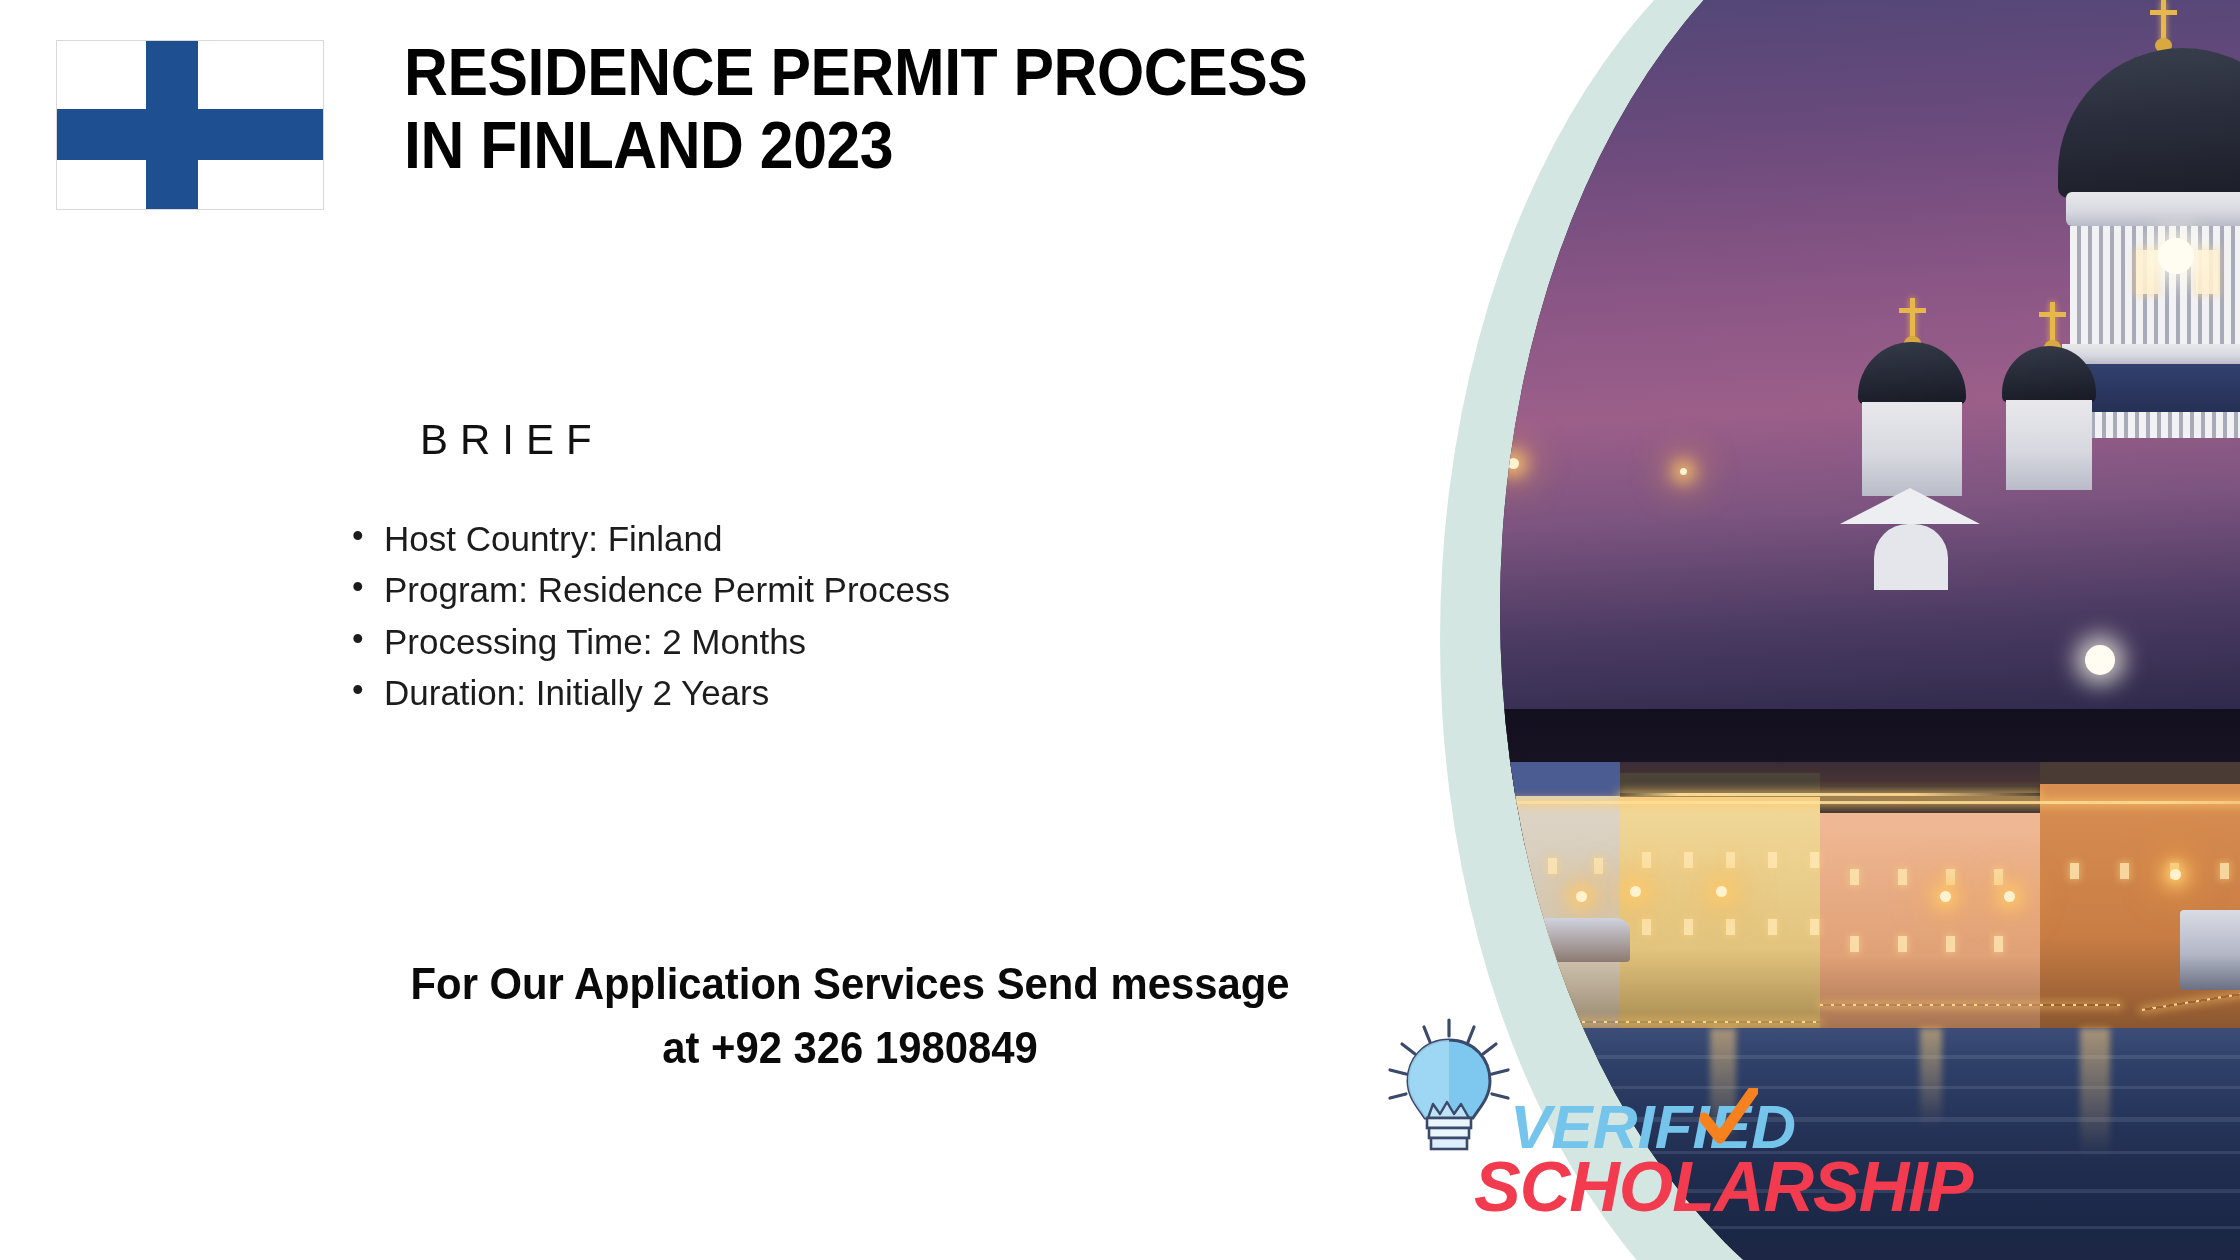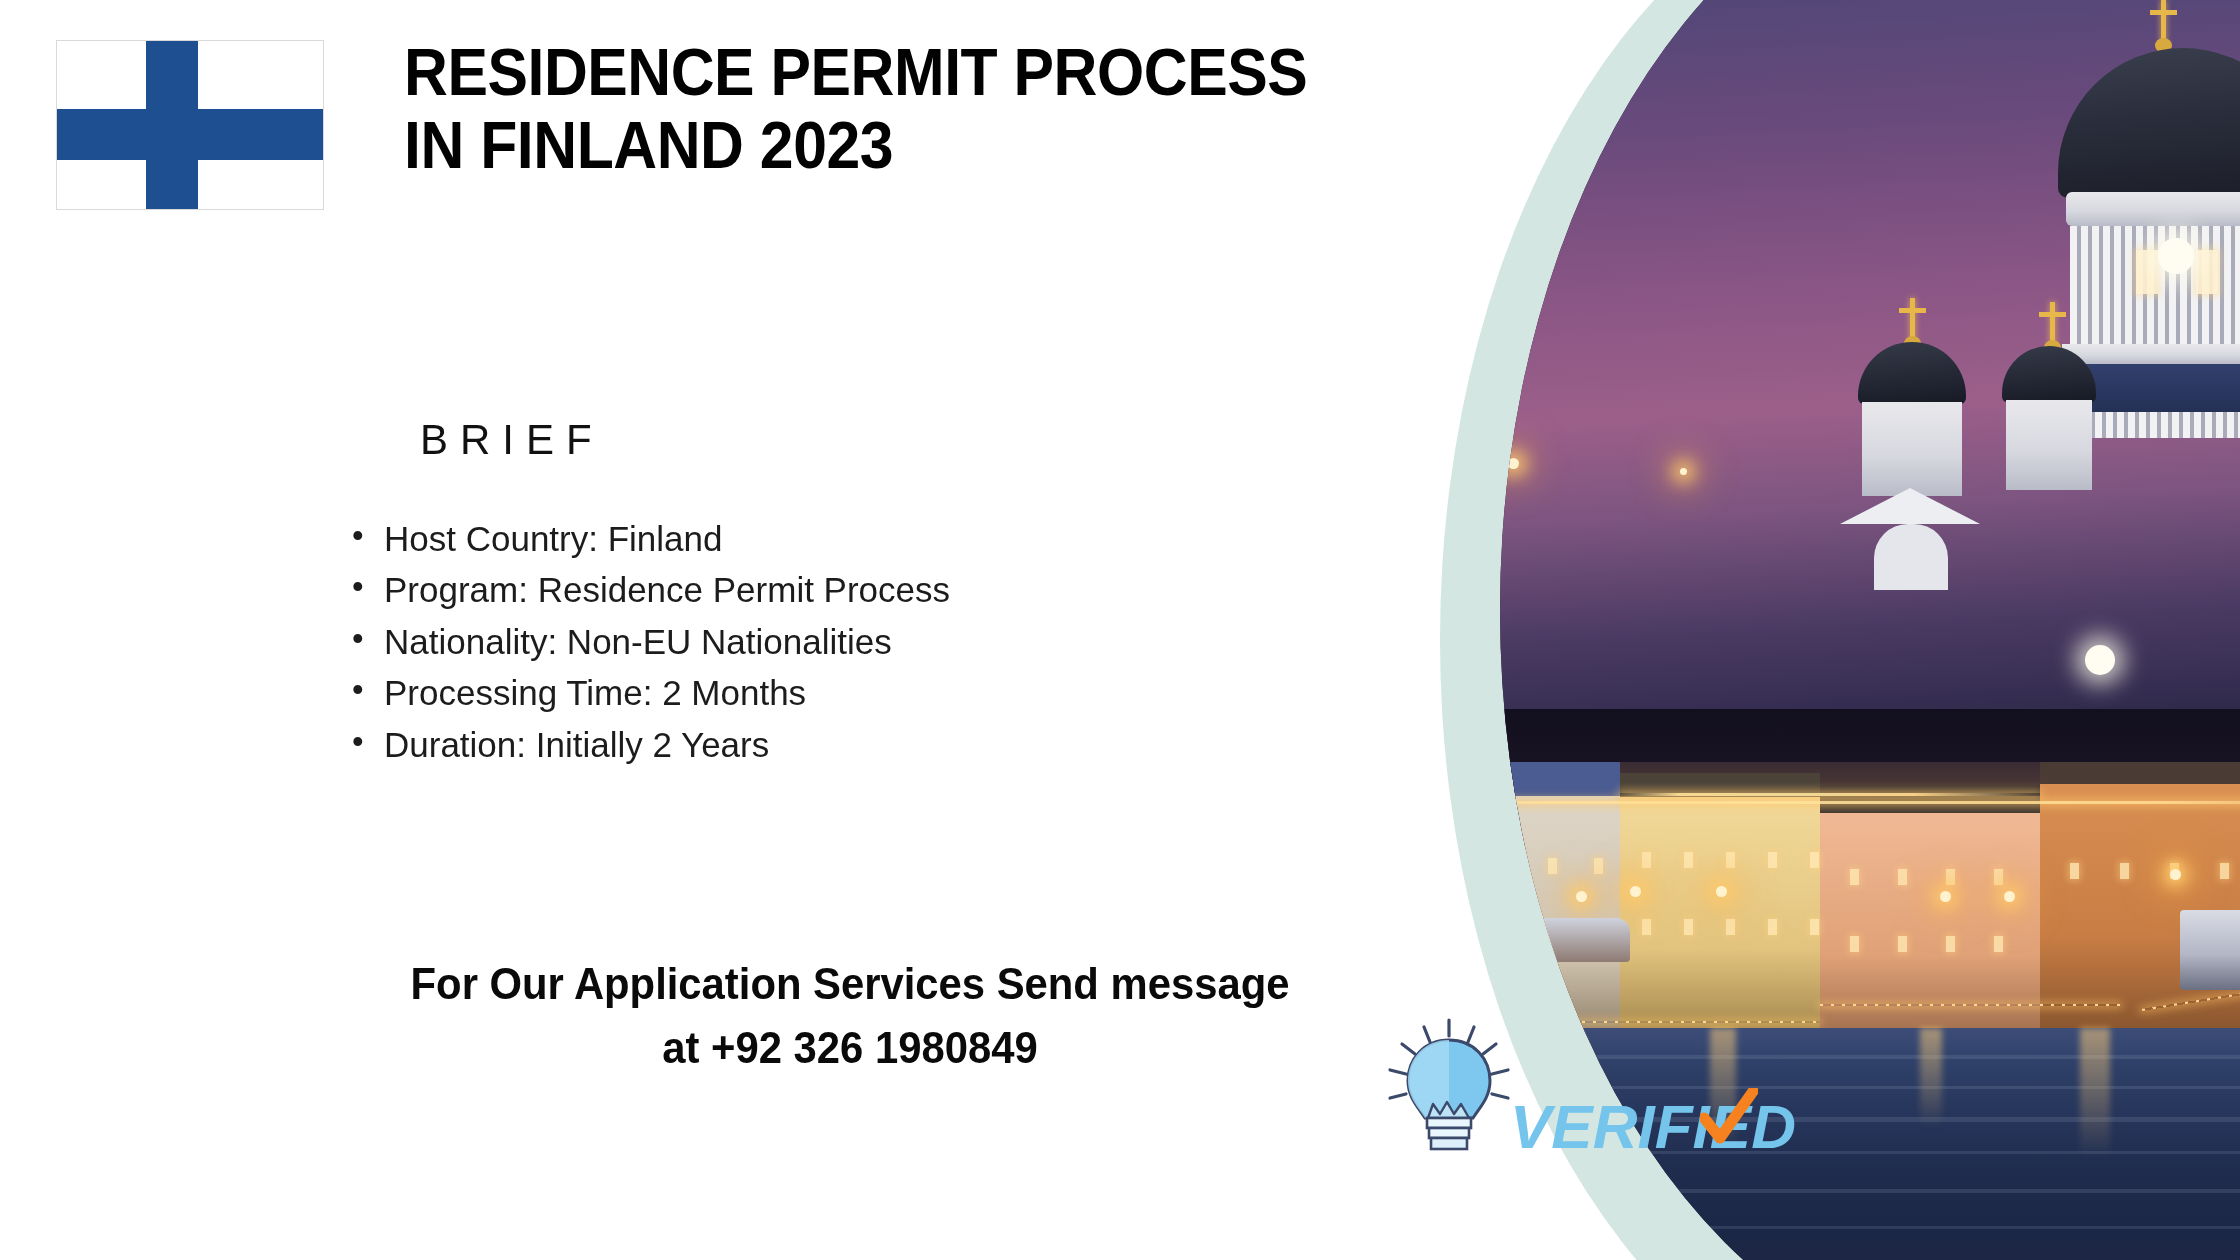--- a/index.html
+++ b/index.html
@@ -443,21 +443,20 @@
   <div class="title">
     <div>RESIDENCE PERMIT PROCESS</div>
     <div>IN FINLAND 2023</div>
   </div>
 
   <div class="brief">BRIEF</div>
 
   <ul class="bullets">
     <li>Host Country: Finland</li>
     <li>Program: Residence Permit Process</li>
-    <li>Nationality: Non-EU Nationalities</li>
     <li>Processing Time: 2 Months</li>
     <li>Duration: Initially 2 Years</li>
   </ul>
 
   <div class="cta">
     <div>For Our Application Services Send  message</div>
     <div>at +92 326 1980849</div>
   </div>
 
 
@@ -482,15 +481,16 @@
         <rect x="45" y="110" width="40" height="10" fill="#eaf6fd" stroke="#3b4a6b" stroke-width="2.6"></rect>
         <rect x="47" y="120" width="36" height="11" fill="#dceffb" stroke="#3b4a6b" stroke-width="2.6"></rect>
       </svg>
     </div>
     <div class="verified">VERIFIED</div>
     <div class="check">
       <svg viewBox="0 0 58 60" width="58" height="60">
         <path d="M4 30 L20 50 L54 2" fill="none" stroke="#f5821f" stroke-width="11" stroke-linecap="round" stroke-linejoin="round"></path>
       </svg>
     </div>
+    <div class="scholarship">SCHOLARSHIP</div>
   </div>
 
 </div>
 
 </body></html>

